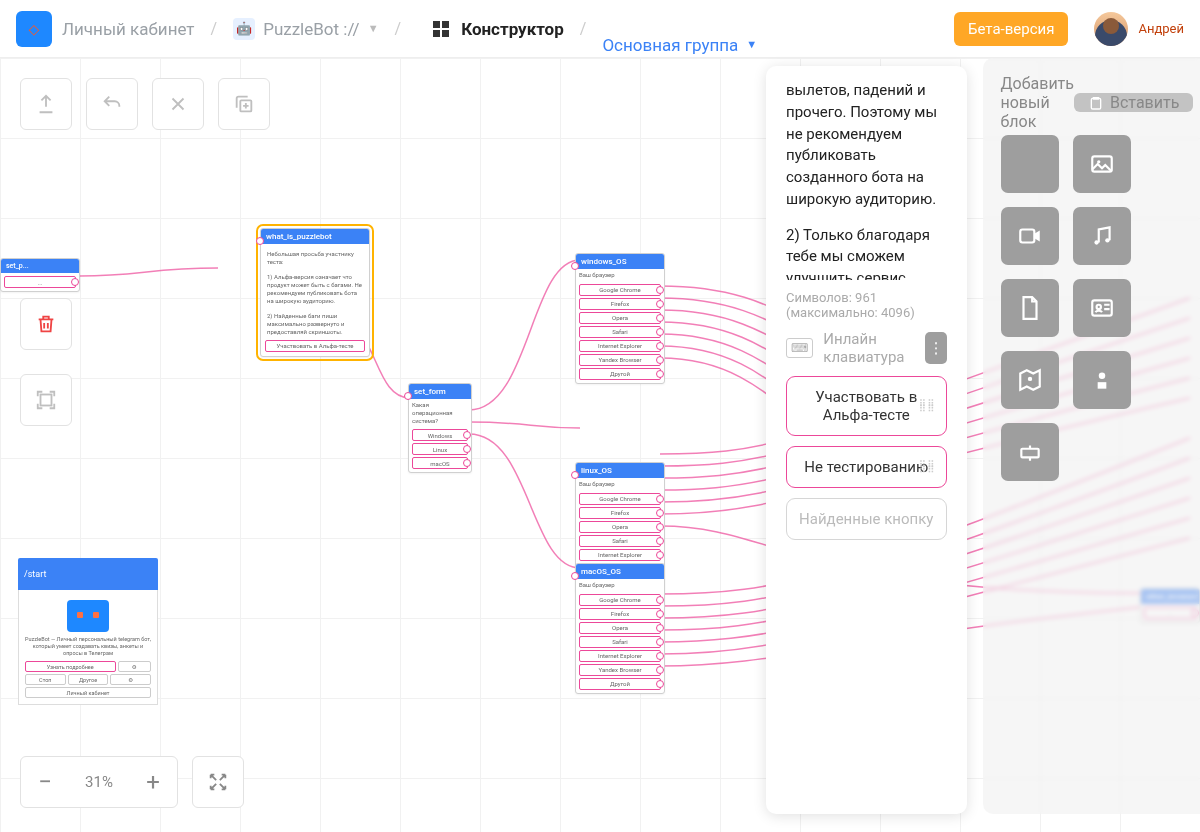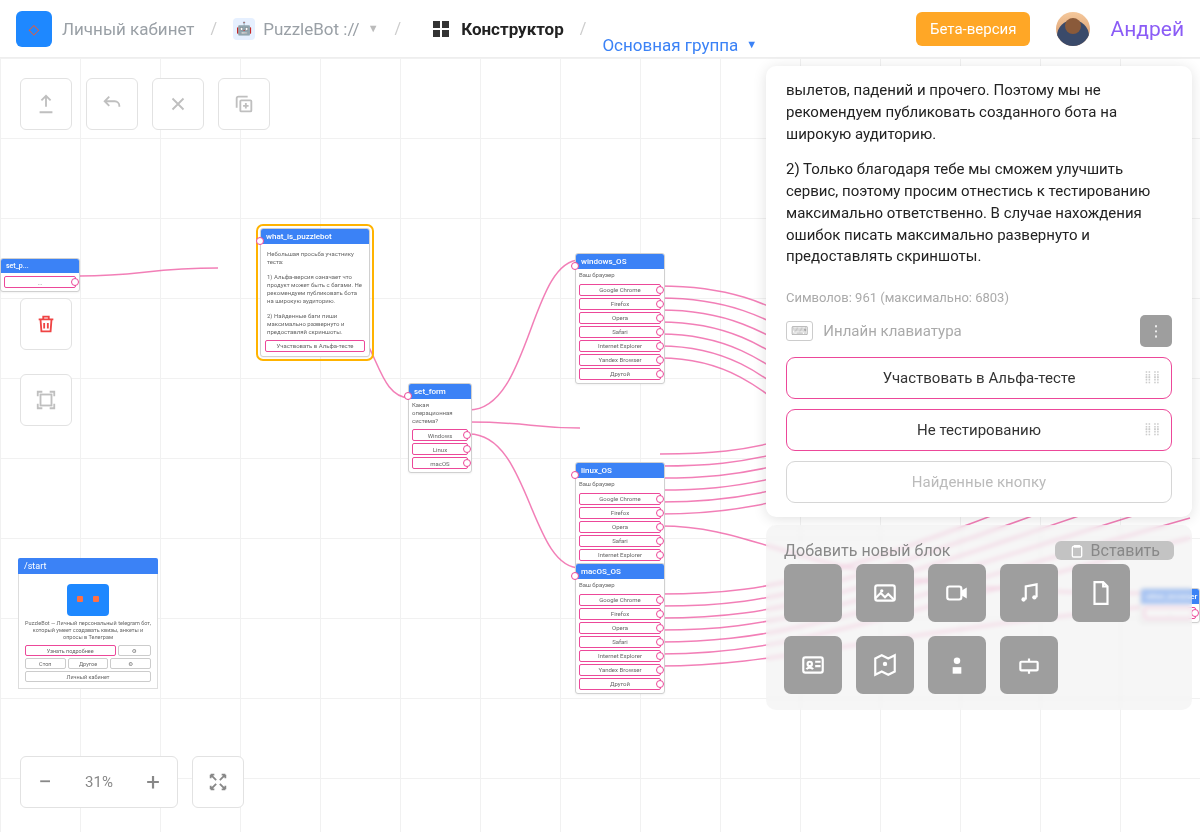--- a/index.html
+++ b/index.html
@@ -11,21 +11,21 @@
 .logo::before{content:"◇";color:#ff5722;font-size:14px;}
 .crumb { color: #9aa0a6; font-size: 17px; display: flex; align-items: center; gap: 8px; }
 .crumb.active { color: #222; font-weight: 700; margin-left: 16px; }
 .crumb.link { color: #3b82f6; margin-top: 32px; }
 .sep { color: #ccc; padding: 0 6px; }
 .bot-icon{width:22px;height:22px;border-radius:4px;background:#e6f0ff;display:inline-flex;align-items:center;justify-content:center;font-size:13px;}
 .chev{font-size:11px;color:#bbb;}
 .beta { margin-left: auto; background: #ffa726; color: #fff; padding: 8px 14px; border-radius: 6px; font-size: 15px; }
 .avatar { width: 34px; height: 34px; border-radius: 50%; background: linear-gradient(#f5c89b,#d4956a); margin-left: 16px; position:relative;overflow:hidden;}
 .avatar::after{content:"";position:absolute;top:6px;left:9px;width:16px;height:16px;border-radius:50%;background:#8a5a3a;box-shadow:0 10px 0 8px #3a4a6a;}
-.uname { color: #8b5cf6; font-size: 21px; margin-left: 10px; }
+.uname { color: #c2410c; font-size: 13px; margin-left: 0; }
 
 
 .canvas { position: absolute; top: 58px; left: 0; right: 0; bottom: 0; background:#fff;
   background-image: linear-gradient(#f1f1f1 1px, transparent 1px), linear-gradient(90deg, #f1f1f1 1px, transparent 1px);
   background-size: 80px 80px; }
 .svg-edges{position:absolute;inset:0;width:100%;height:100%;pointer-events:none;}
 .edge{fill:none;stroke:#ec4899;stroke-width:1.5;opacity:0.7;}
 
 
 .tlbar { position: absolute; top: 20px; left: 20px; display: flex; gap: 14px; }
@@ -49,33 +49,33 @@
 .node-body{padding:4px;}
 .node-text{font-size:6px;color:#666;line-height:1.3;padding:2px;}
 .node-opts{display:flex;flex-direction:column;gap:2px;padding:3px;}
 .opt{border:1px solid #ec4899;border-radius:2px;padding:1.5px 3px;font-size:6px;color:#666;text-align:center;background:#fff;position:relative;}
 .opt::after{content:"";position:absolute;right:-4px;top:50%;width:6px;height:6px;border-radius:50%;border:1px solid #ec4899;background:#fff;transform:translateY(-50%);}
 .longopt{border:1px solid #ec4899;border-radius:2px;padding:1.5px 3px;font-size:6px;color:#666;text-align:center;margin-top:2px;}
 .port-in{position:absolute;left:-5px;top:8px;width:8px;height:8px;border-radius:50%;border:1px solid #ec4899;background:#fff;}
 
 
 .startnode{position:absolute;left:18px;top:500px;width:140px;}
-.start-hdr{background:#3b82f6;color:#fff;padding:3px 6px;font-size:9px;border-radius:2px 2px 0 0;}
+.start-hdr{background:#3b82f6;color:#fff;padding:11px 6px;font-size:9px;border-radius:2px 2px 0 0;}
 .start-body{border:1px solid #ddd;border-top:none;background:#fff;padding:6px;}
 .boticon{width:42px;height:32px;margin:4px auto;background:#1e88ff;border-radius:4px;position:relative;}
 .boticon::before,.boticon::after{content:"";position:absolute;width:6px;height:6px;background:#ff7043;border-radius:1px;top:12px;}
 .boticon::before{left:10px;}.boticon::after{right:10px;}
 .start-txt{font-size:5.5px;color:#666;text-align:center;line-height:1.3;margin-top:4px;}
 .start-btns{display:flex;flex-direction:column;gap:2px;margin-top:4px;}
 .srow{display:flex;gap:2px;}
 .sbtn{flex:1;border:1px solid #ccc;border-radius:2px;padding:1.5px;font-size:5.5px;text-align:center;color:#666;position:relative;}
 .sbtn.c{border-color:#ec4899;}
 
 
-.panel{position:absolute;top:58px;right:0;width:442px;bottom:10px;display:flex;flex-direction:column;z-index:10;}
+.panel{position:absolute;top:58px;right:0;width:442px;bottom:10px;display:flex;z-index:10;}
 .pcard{background:#fff;border-radius:10px;margin:8px;padding:14px 20px;box-shadow:0 2px 14px rgba(0,0,0,.12);display:flex;flex-direction:column;gap:10px;}
 .ptext{font-size:15px;color:#222;line-height:1.45;max-height:200px;overflow:hidden;}
 .ptext p{margin-bottom:14px;}
 .charcount{font-size:13px;color:#aaa;}
 .inlrow{display:flex;align-items:center;gap:10px;color:#aaa;font-size:15px;}
 .kbicon{border:1px solid #ccc;border-radius:3px;padding:2px 4px;font-size:12px;}
 .dots3{margin-left:auto;width:32px;height:32px;background:#9e9e9e;border-radius:5px;display:flex;align-items:center;justify-content:center;color:#fff;}
 .pill{border:1.5px solid #ec4899;border-radius:9px;padding:11px;text-align:center;font-size:15px;color:#333;display:flex;align-items:center;justify-content:center;position:relative;}
 .pill .grip{position:absolute;right:10px;top:50%;transform:translateY(-50%);color:#ccc;font-size:10px;letter-spacing:1px;line-height:5px;}
 .pillgray{border:1.5px solid #d6d6d6;border-radius:9px;padding:11px;text-align:center;font-size:15px;color:#bbb;}
@@ -308,21 +308,21 @@
   </div>
 </div>
 
 <div class="panel">
   <div class="pcard">
     <div class="ptext">
       <p>вылетов, падений и прочего. Поэтому мы не рекомендуем публиковать созданного бота на широкую аудиторию.</p>
       <p>2) Только благодаря тебе мы сможем улучшить сервис, поэтому просим отнестись к тестированию максимально ответственно. В случае нахождения ошибок писать максимально развернуто и предоставлять скриншоты.</p>
 
     </div>
-    <div class="charcount">Символов: 961 (максимально: 6803)</div>
+    <div class="charcount">Символов: 961 (максимально: 4096)</div>
     <div class="inlrow">
       <span class="kbicon">⌨</span>
       <span>Инлайн клавиатура</span>
       <div class="dots3">⋮</div>
     </div>
     <div class="pill">
       <span>Участвовать в Альфа-тесте</span>
       <span class="grip">⠿⠿<br>⠿⠿</span>
     </div>
     <div class="pill">

